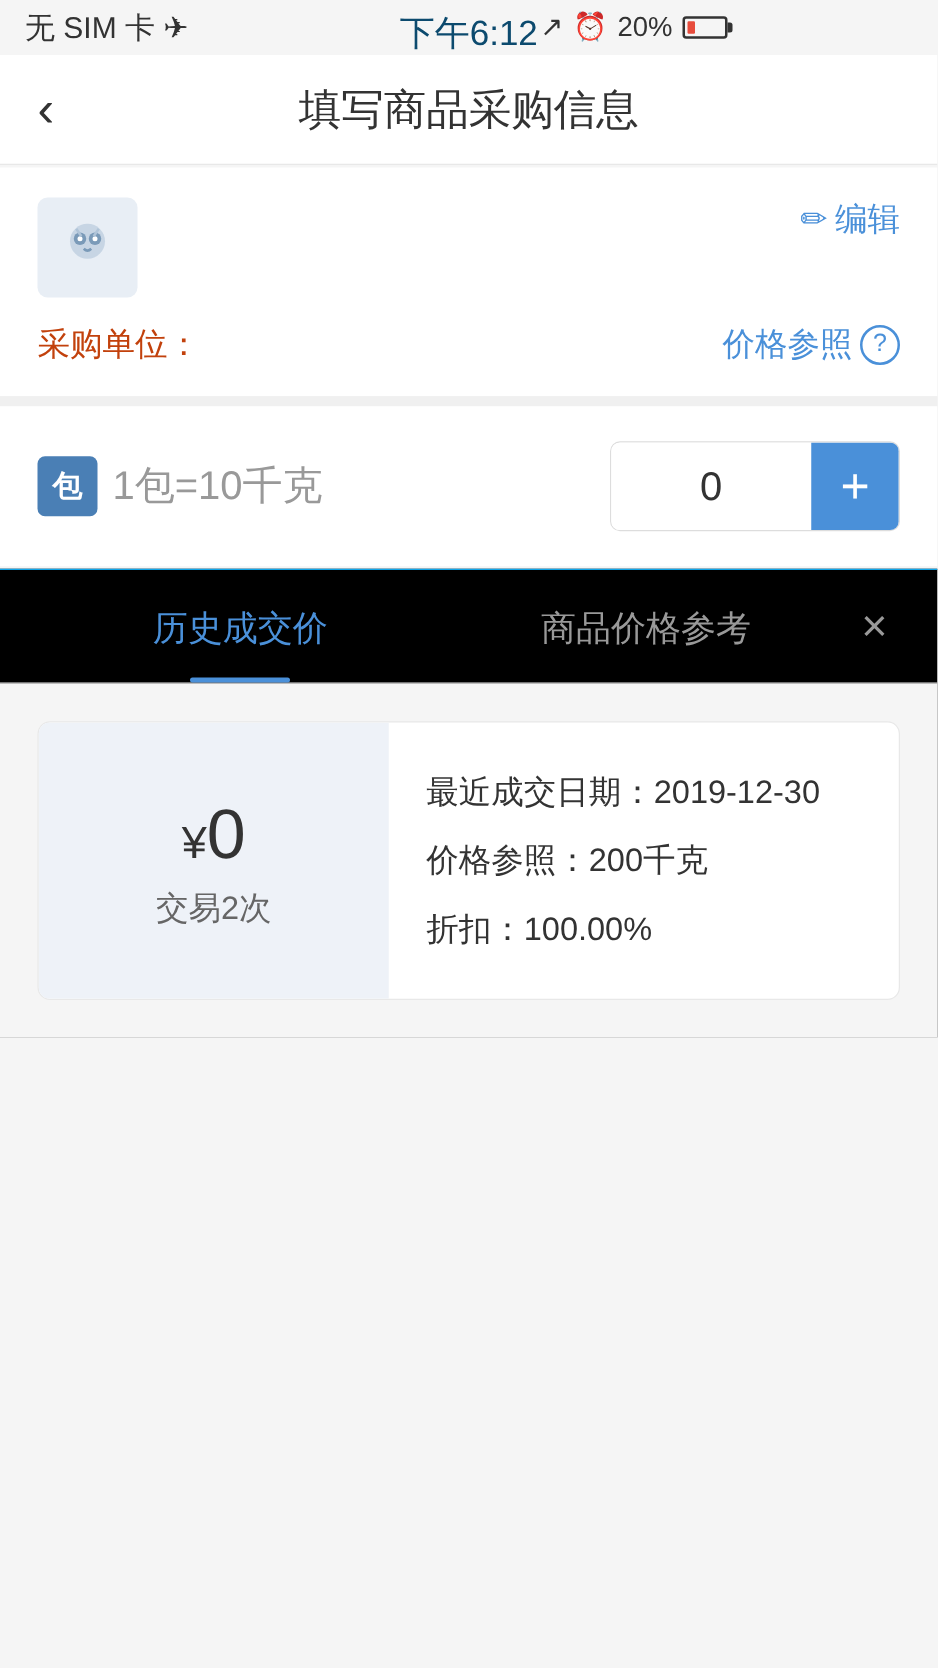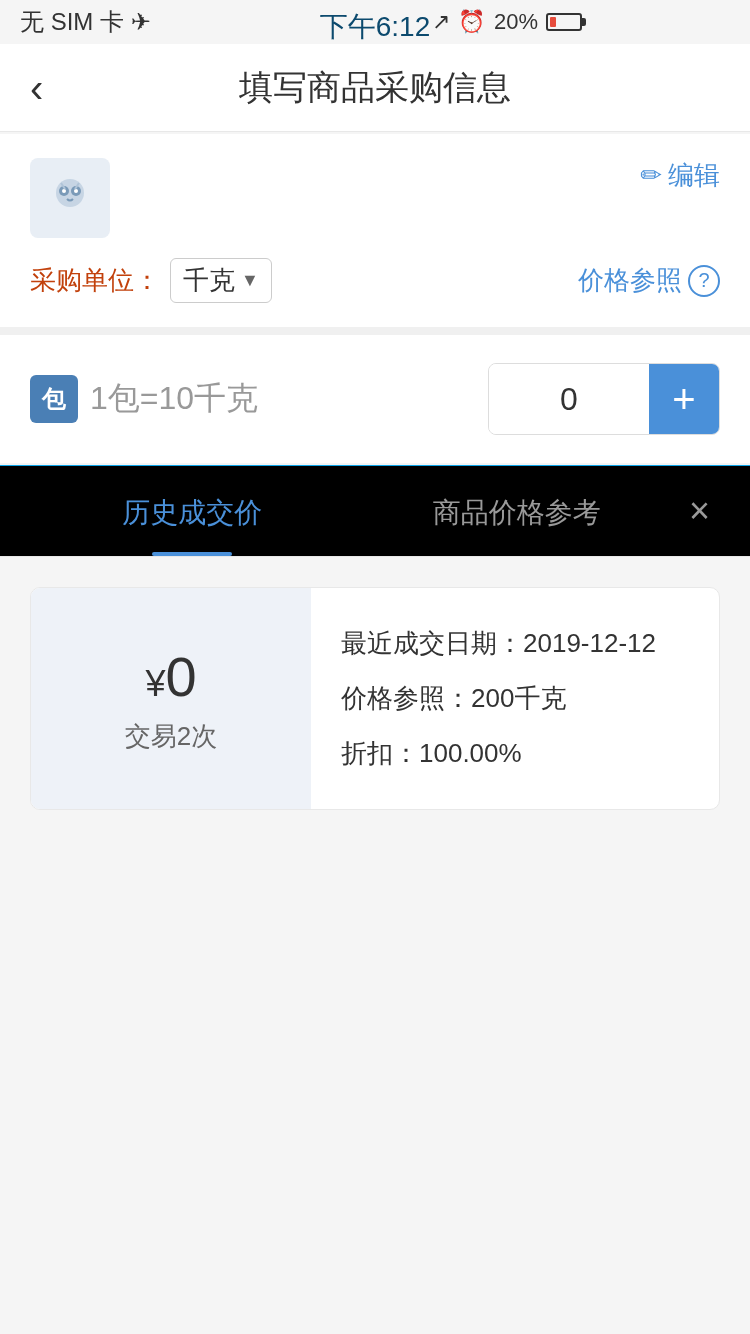--- a/index.html
+++ b/index.html
@@ -382,24 +382,20 @@
       </div>
     </div>
     <div class="edit-btn">
       <span>✏</span>
       <span>编辑</span>
     </div>
   </div>
   <div class="product-unit-row">
     <div style="display:flex;align-items:center;gap:10px;">
       <span class="unit-label">采购单位：</span>
-      <div class="unit-select">
-        <span>千克</span>
-        <span class="arrow">▼</span>
-      </div>
     </div>
     <div class="price-ref-btn">
       <span>价格参照</span>
       <span style="width:32px;height:32px;border:2px solid #4a90d9;border-radius:50%;display:inline-flex;align-items:center;justify-content:center;font-size:20px;color:#4a90d9;">?</span>
     </div>
   </div>
 </div>
 
 <div class="quantity-row"></div>
 
@@ -428,21 +424,21 @@
   <div class="tab-content">
     <div class="price-card">
       <div class="price-left-panel">
         <div class="price-amount">
           <span class="yuan">¥</span><span>0</span>
         </div>
         <div class="trade-count">交易2次</div>
       </div>
       <div class="price-right-panel">
         <div class="detail-row">
-          <span>最近成交日期：</span><span>2019-12-12</span>
+          <span>最近成交日期：</span><span>2019-12-30</span>
         </div>
         <div class="detail-row">
           <span>价格参照：</span><span>200千克</span>
         </div>
         <div class="detail-row">
           <span>折扣：</span><span>100.00%</span>
         </div>
       </div>
     </div>
   </div>

